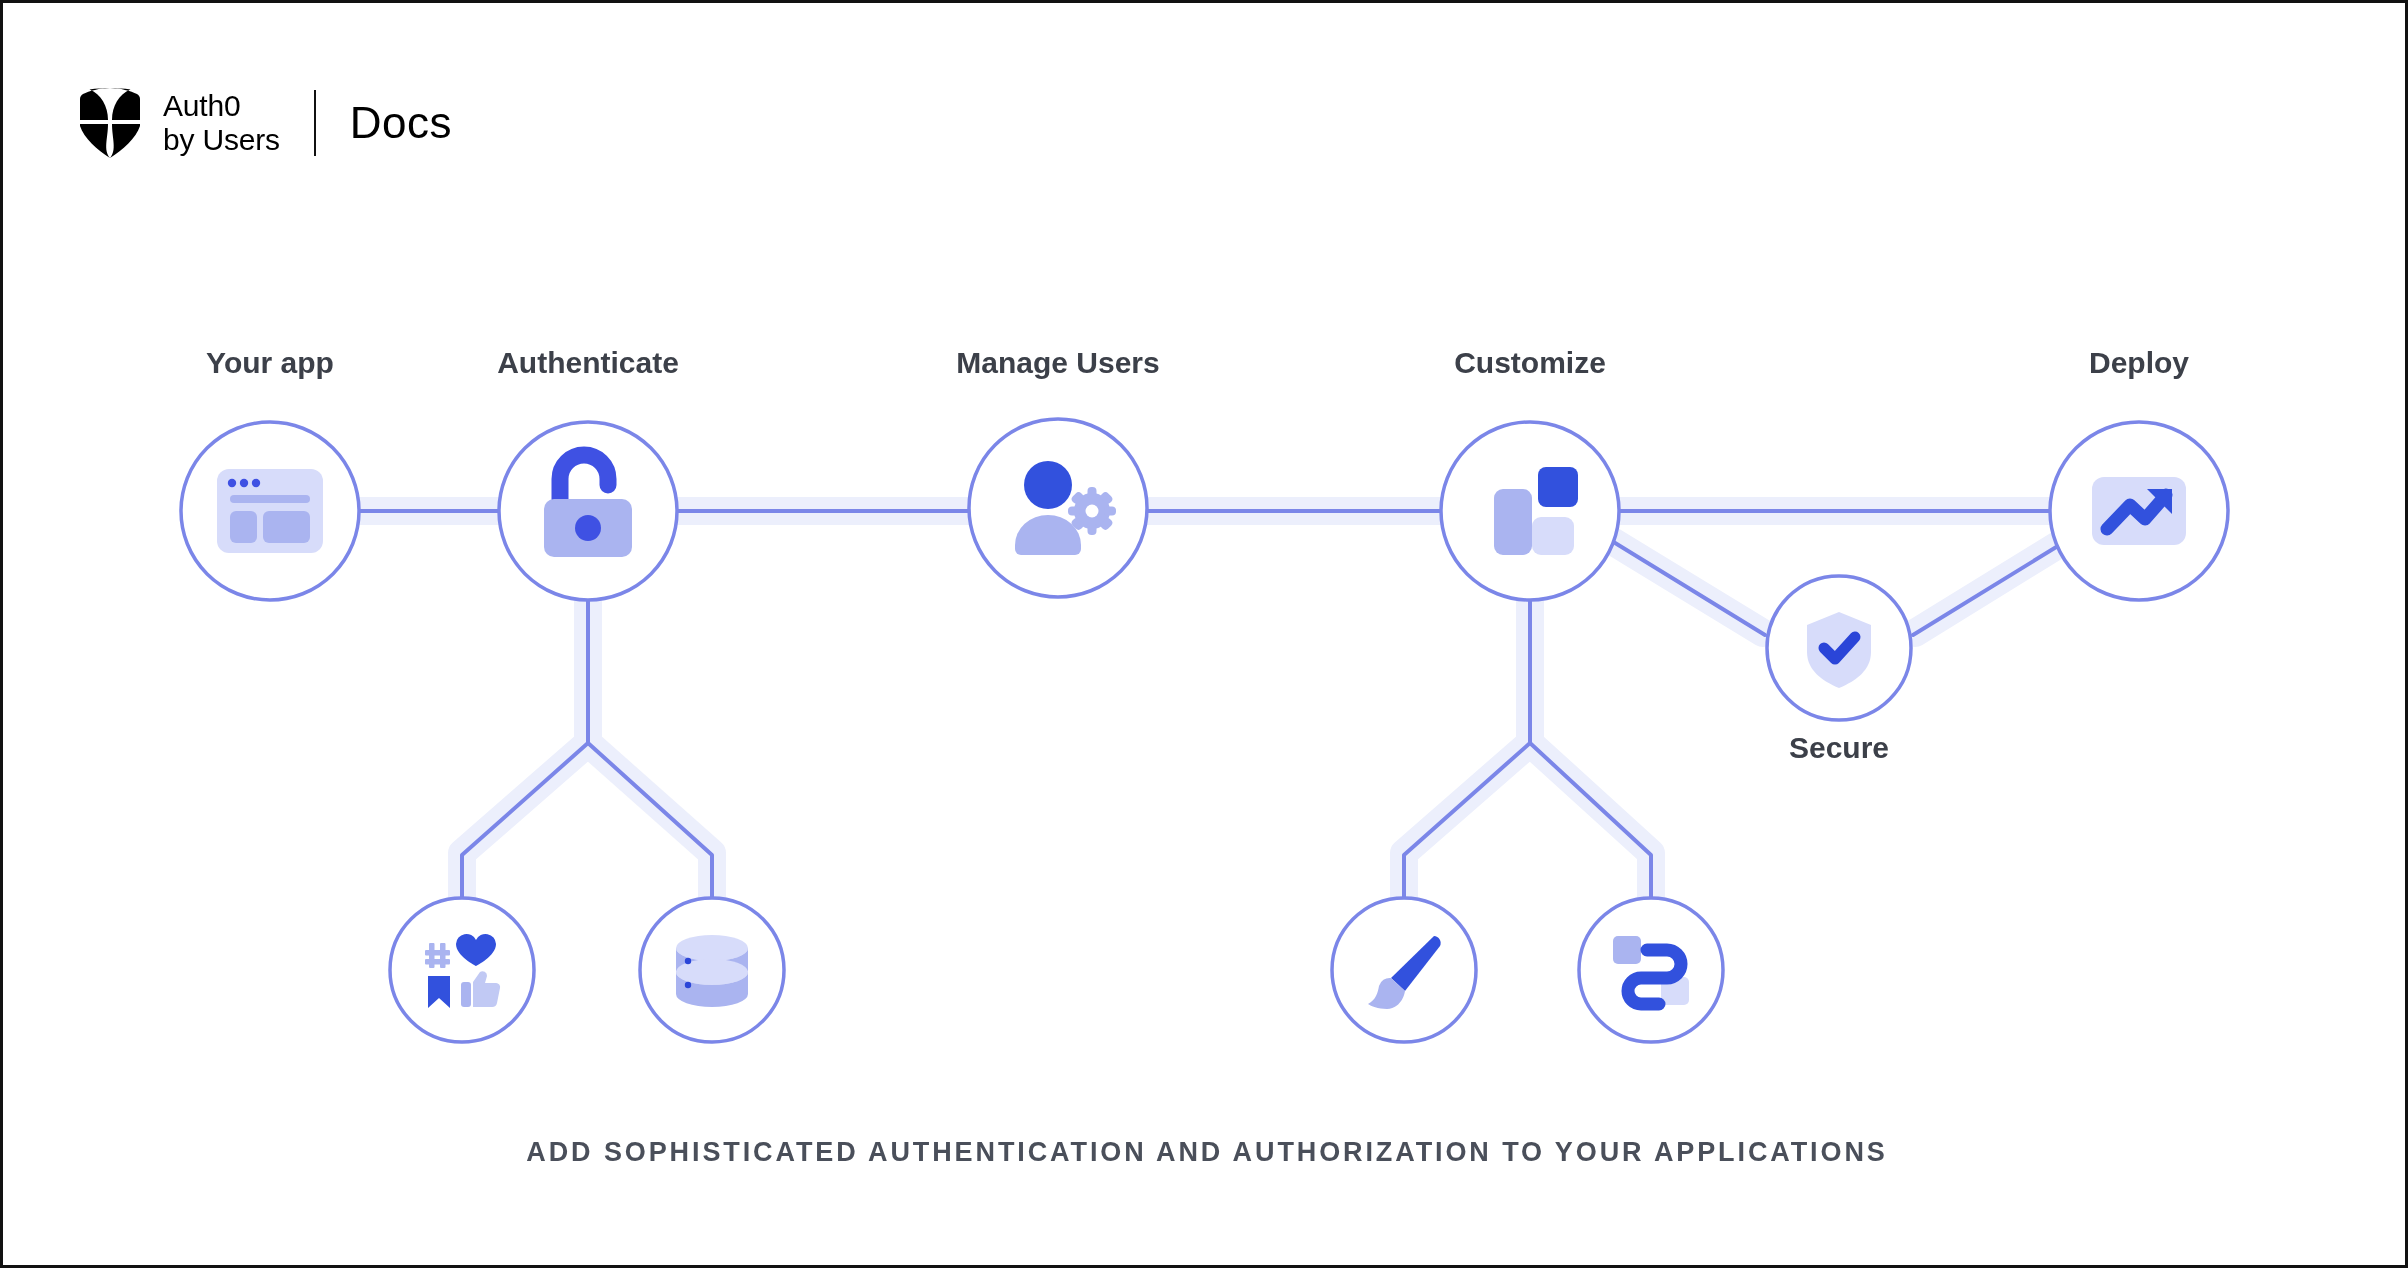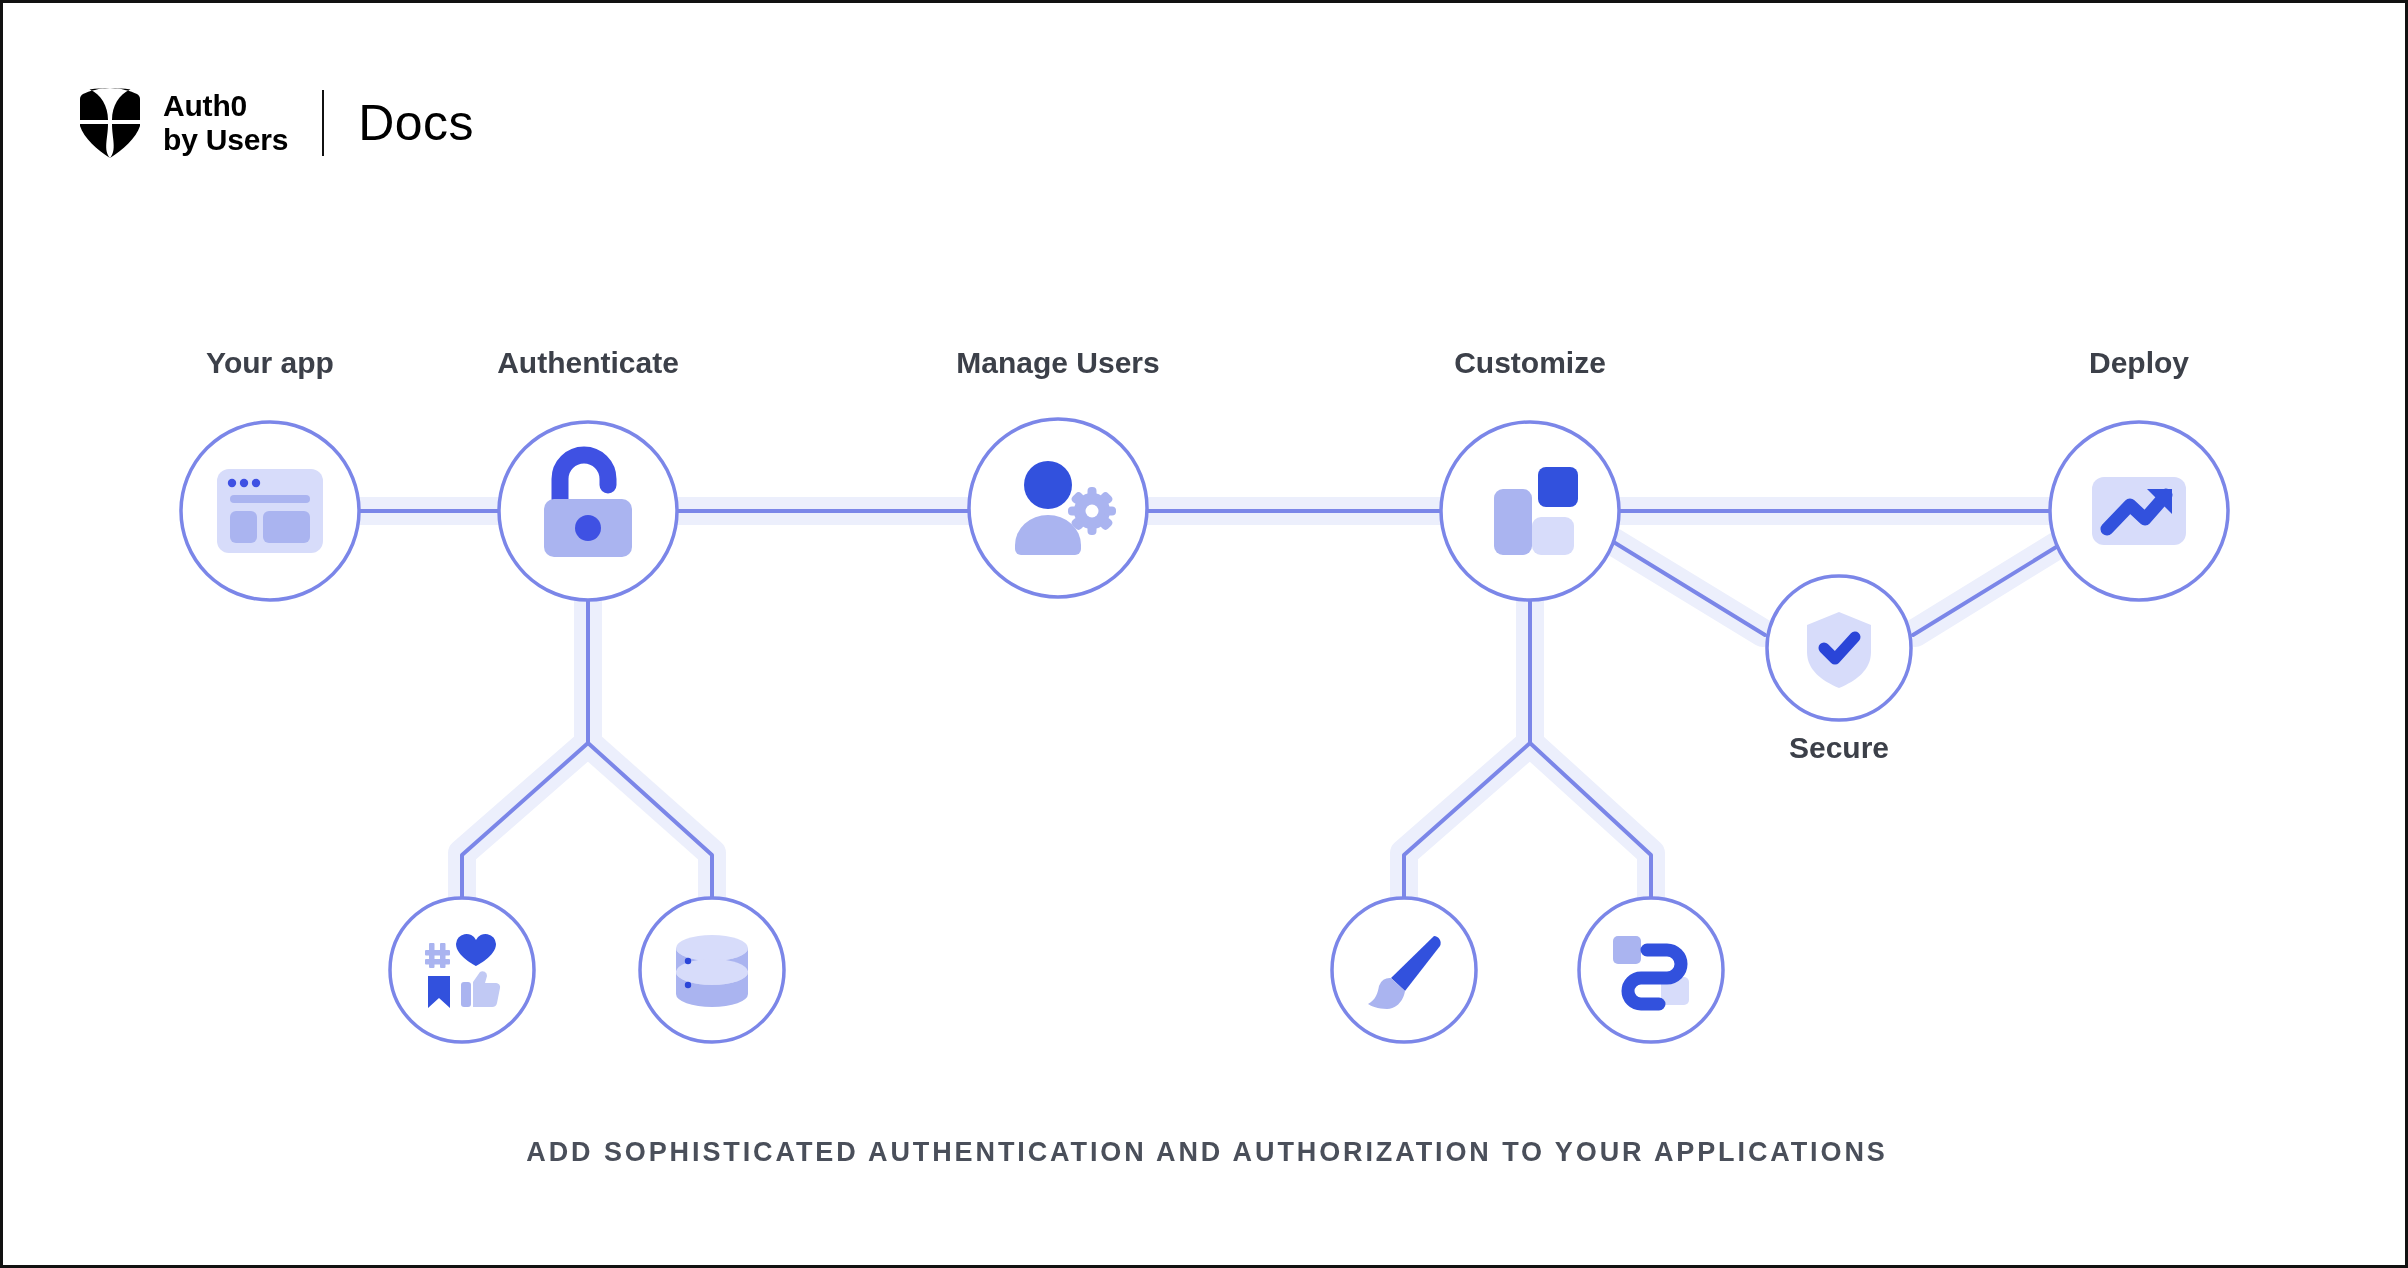--- a/index.html
+++ b/index.html
@@ -27,37 +27,36 @@
     align-items: center;
     height: 72px;
   }
   #logo-mark { width: 62px; height: 74px; flex: 0 0 auto; }
   #logo-words {
     margin-left: 22px;
     display: flex;
     flex-direction: column;
     justify-content: center;
     line-height: 1.12;
-    font-weight: bold;
   }
   #logo-words span {
     font-size: 30px;
     color: #000000;
     letter-spacing: -0.2px;
     white-space: nowrap;
   }
   #logo-divider {
     width: 2px;
     height: 66px;
     background: #111111;
     margin-left: 34px;
     margin-right: 34px;
   }
   #docs-word {
-    font-size: 50px;
+    font-size: 44px;
     color: #000000;
     letter-spacing: 0.5px;
     font-weight: 400;
   }
 
   
   #diagram-wrap {
     position: absolute;
     left: 0;
     top: 330px;

